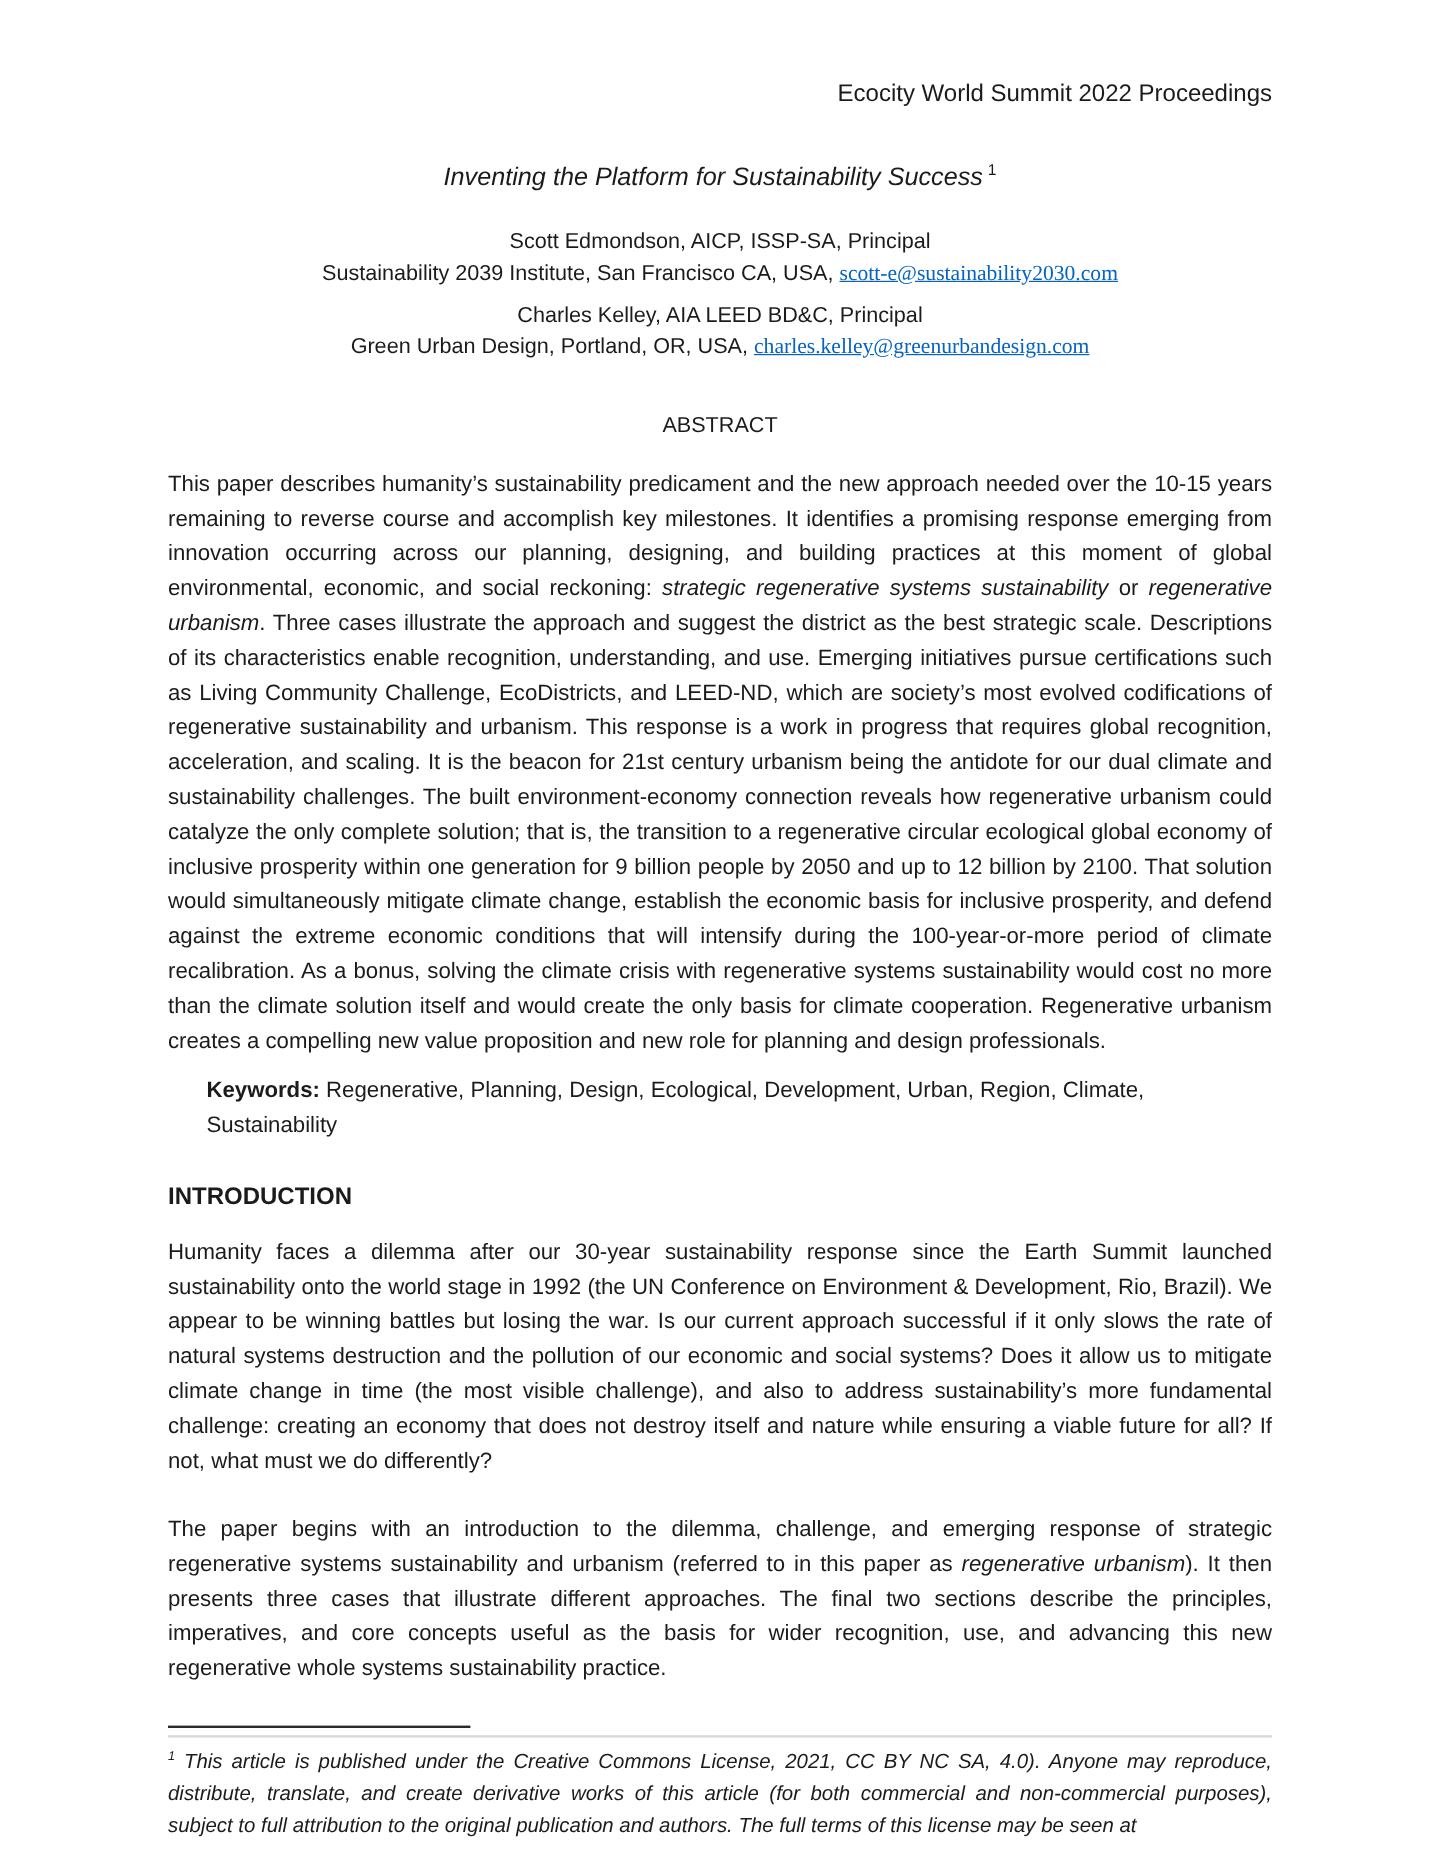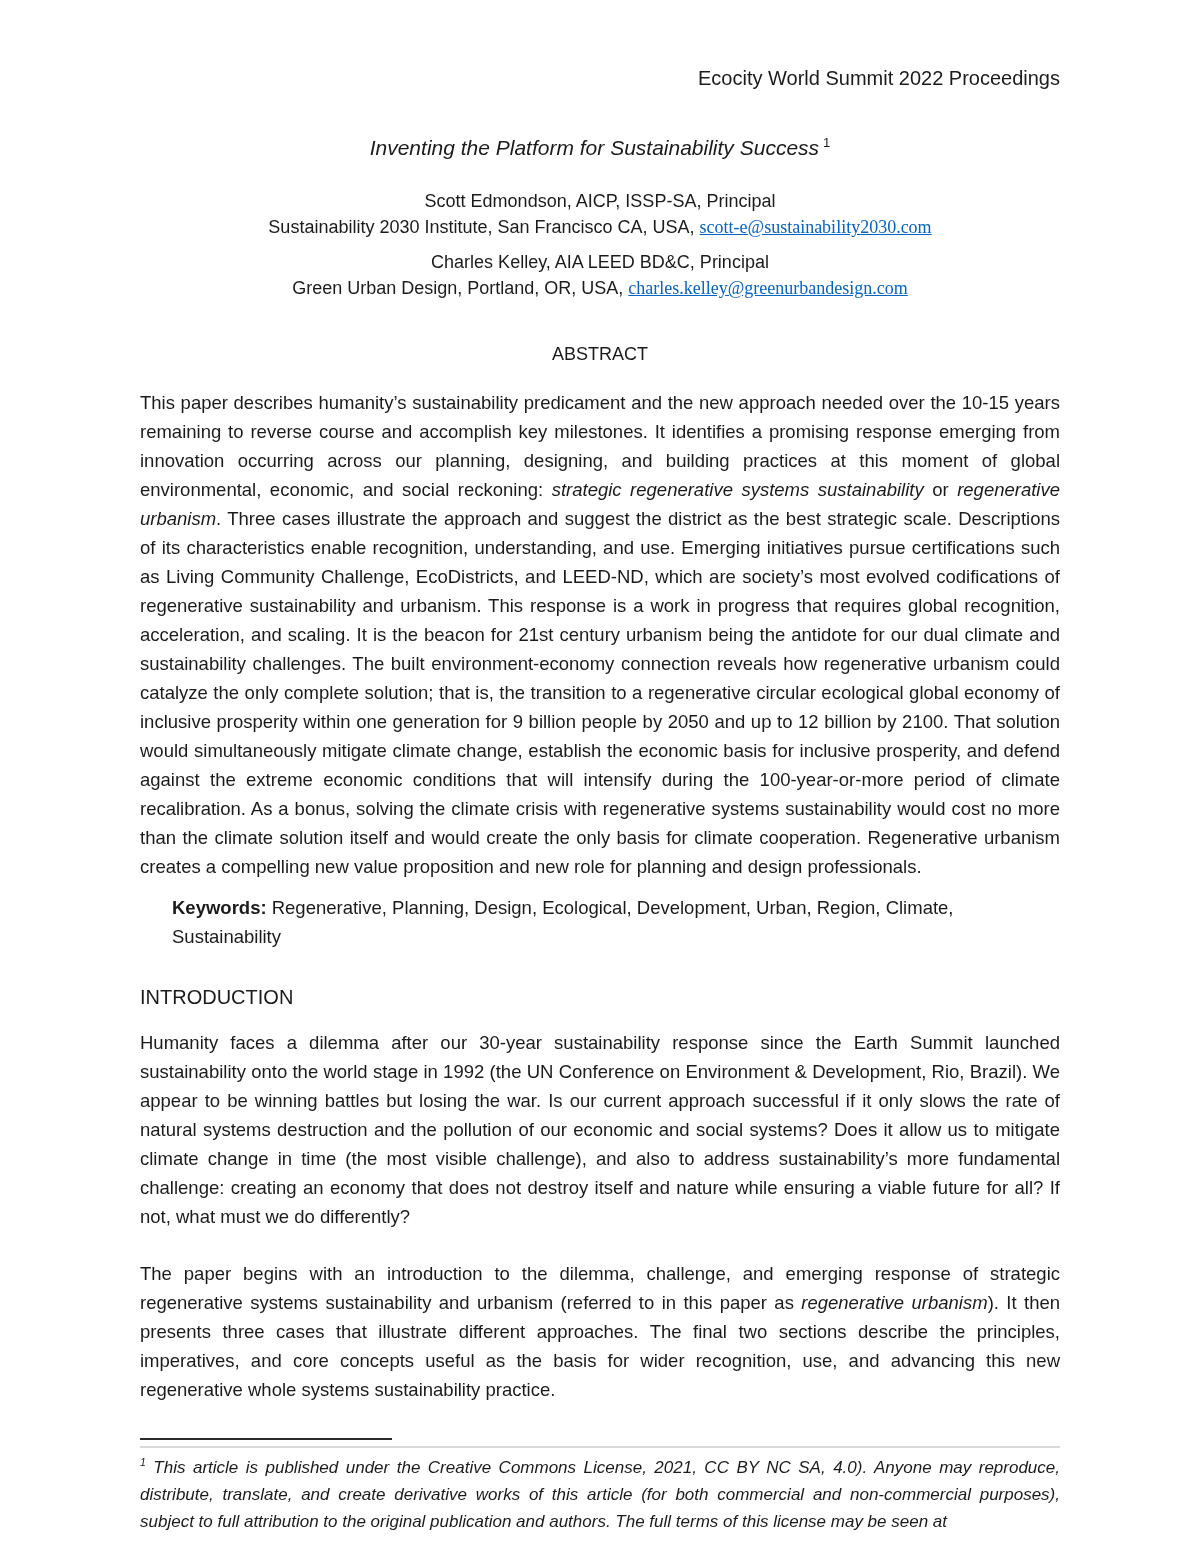--- a/index.html
+++ b/index.html
@@ -66,21 +66,21 @@
   .keywords-line {
     margin-top: 12px;
     padding-left: 32px;
     font-size: 18.5px;
     line-height: 29px;
   }
   .keywords-label { font-weight: 700; }
   .section-heading {
     margin-top: 34px;
     font-size: 20px;
-    font-weight: 400;
+    font-weight: 700;
     line-height: 25px;
   }
   .para-gap { margin-top: 28px; }
   .footnote-area { margin-top: 34px; }
   .footnote-separator {
     width: 252px;
     border: none;
     border-top: 2px solid #2b2b2b;
     margin: 0 0 6px 0;
   }
@@ -105,21 +105,21 @@
 
   <div class="doc-header">Ecocity World Summit 2022 Proceedings</div>
 
   <div class="title-block">
     <div class="paper-subtitle"><span>Inventing the Platform for Sustainability Success</span><span class="sup">1</span></div>
   </div>
 
   <div class="authors-block">
     <div class="author-block">
       <div>Scott Edmondson, AICP, ISSP-SA, Principal</div>
-      <div><span>Sustainability 2030 Institute, San Francisco CA, USA, </span><a class="doc-link" href="#">scott-e@sustainability2030.com</a></div>
+      <div><span>Sustainability 2039 Institute, San Francisco CA, USA, </span><a class="doc-link" href="#">scott-e@sustainability2030.com</a></div>
     </div>
     <div class="author-block">
       <div>Charles Kelley, AIA LEED BD&amp;C, Principal</div>
       <div><span>Green Urban Design, Portland, OR, USA, </span><a class="doc-link" href="#">charles.kelley@greenurbandesign.com</a></div>
     </div>
   </div>
 
   <div class="abstract-heading">ABSTRACT</div>
 
   <p class="body-para"><span class="">This paper describes humanity’s sustainability predicament and the new approach needed over the 10-15 years remaining to reverse course and accomplish key milestones.  It identifies a promising response emerging from innovation occurring across our planning, designing, and building practices at this moment of global environmental, economic, and social reckoning:  </span><span class="it">strategic regenerative systems sustainability</span><span class=""> or </span><span class="it">regenerative urbanism</span><span class="">. Three cases illustrate the approach and suggest the district as the best strategic scale. Descriptions of its characteristics enable recognition, understanding, and use. Emerging initiatives pursue certifications such as Living Community Challenge, EcoDistricts, and LEED-ND, which are society’s most evolved codifications of regenerative sustainability and urbanism. This response is a work in progress that requires global recognition, acceleration, and scaling. It is the beacon for 21st century urbanism being the antidote for our dual climate and sustainability challenges. The built environment-economy connection reveals how regenerative urbanism could catalyze the only complete solution; that is, the transition to a regenerative circular ecological global economy of inclusive prosperity within one generation for 9 billion people by 2050 and up to 12 billion by 2100. That solution would simultaneously mitigate climate change, establish the economic basis for inclusive prosperity, and defend against the extreme economic conditions that will intensify during the 100-year-or-more period of climate recalibration. As a bonus, solving the climate crisis with regenerative systems sustainability would cost no more than the climate solution itself and would create the only basis for climate cooperation. Regenerative urbanism creates a compelling new value proposition and new role for planning and design professionals.</span></p>

